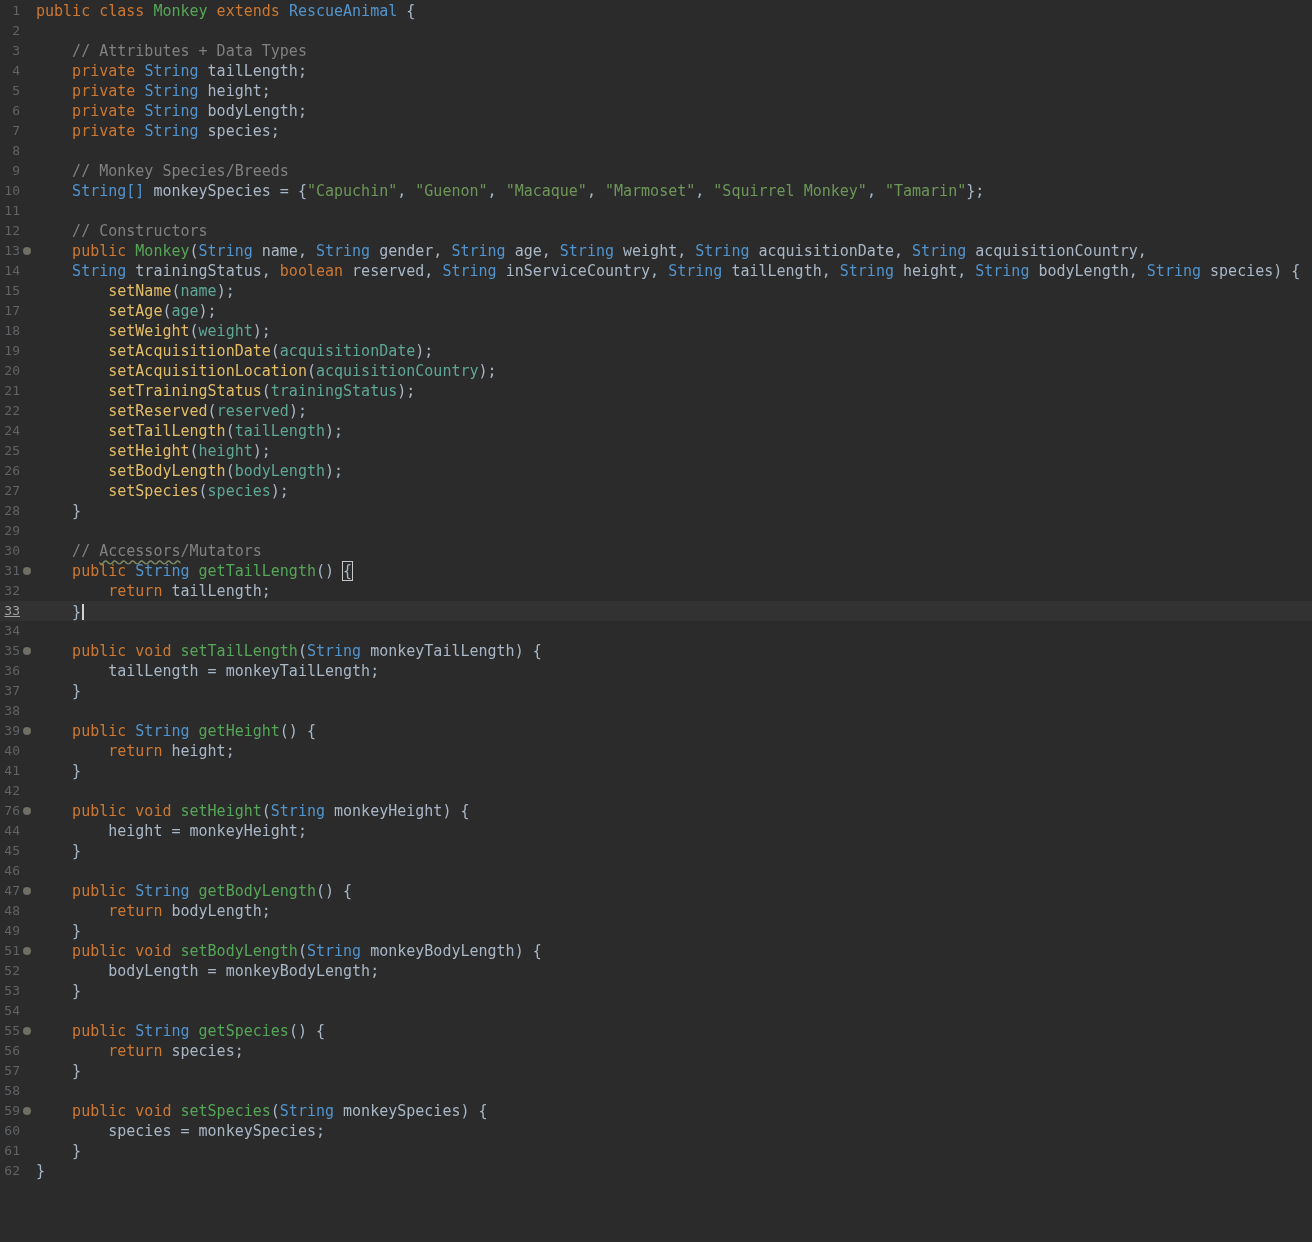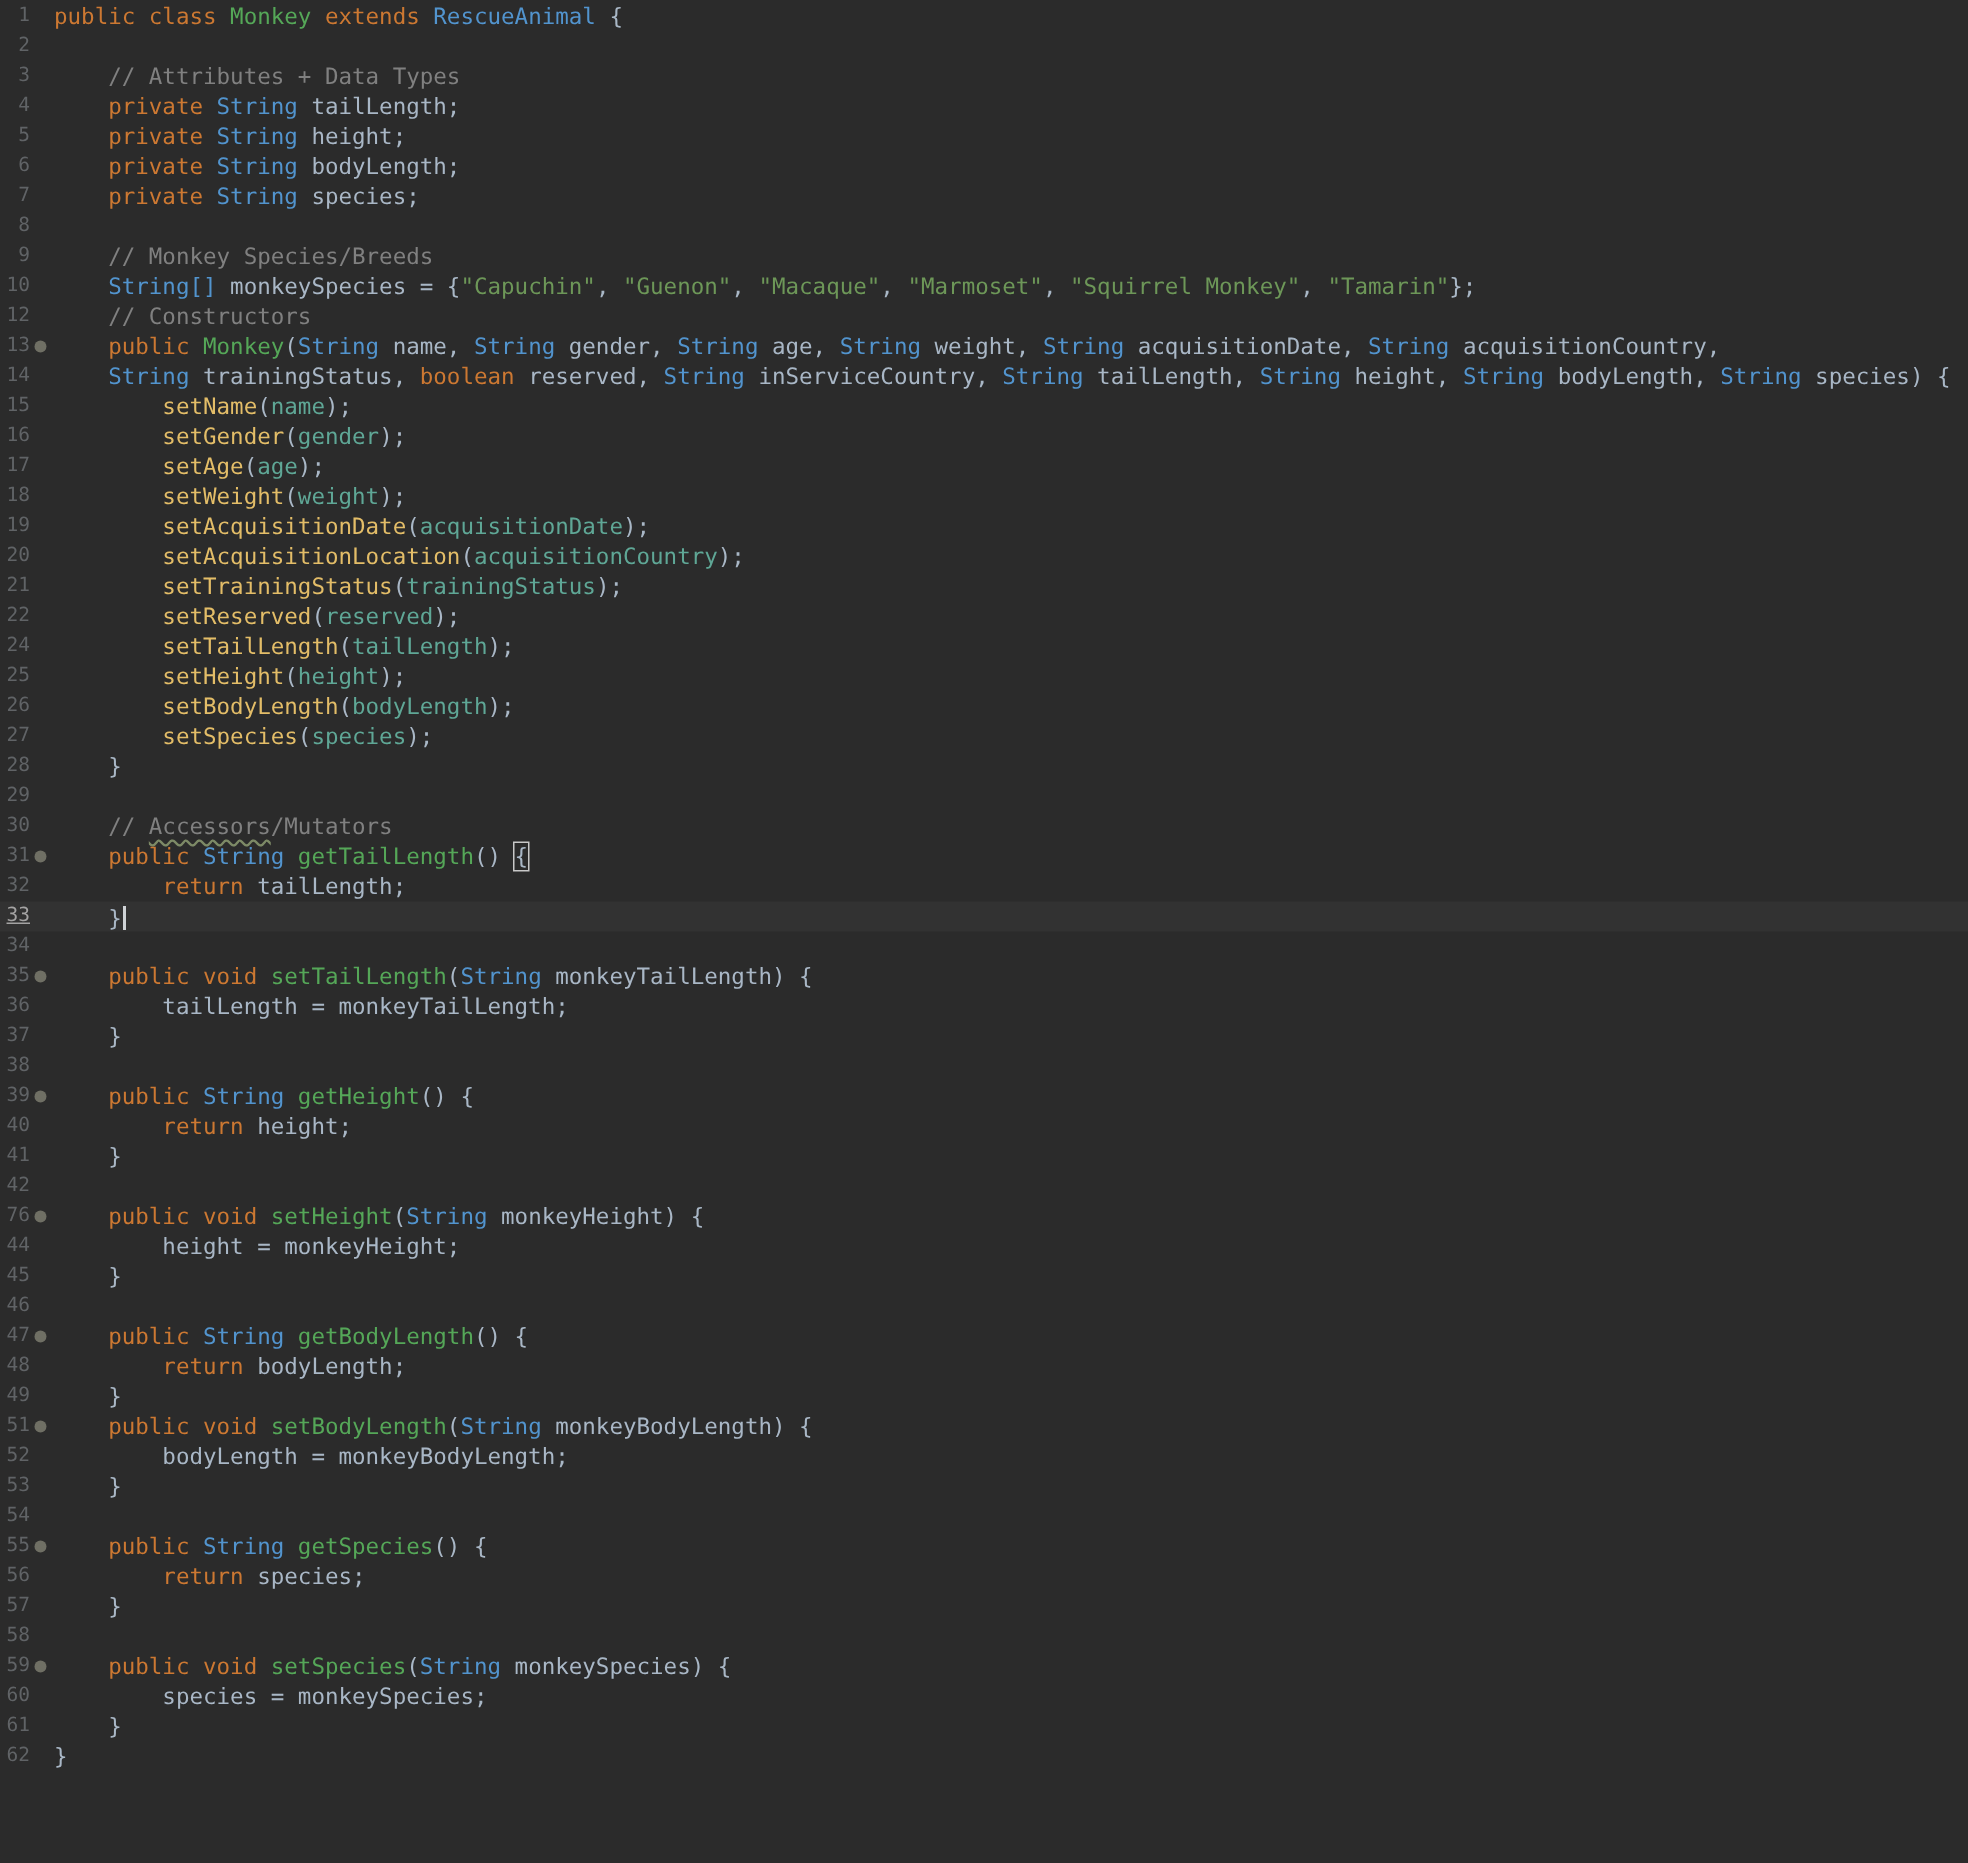--- a/index.html
+++ b/index.html
@@ -95,25 +95,25 @@
       <div class="row"><span class="num">1</span><span class="mark"></span><span class="code"><span class="tk-k">public class </span><span class="tk-d">Monkey</span><span class="tk-k"> extends </span><span class="tk-t">RescueAnimal</span><span class="tk-p"> {</span></span></div>
       <div class="row"><span class="num">2</span><span class="mark"></span><span class="code"></span></div>
       <div class="row"><span class="num">3</span><span class="mark"></span><span class="code"><span class="tk-c">    // Attributes + Data Types</span></span></div>
       <div class="row"><span class="num">4</span><span class="mark"></span><span class="code"><span class="tk-k">    private </span><span class="tk-t">String </span><span class="tk-p">tailLength;</span></span></div>
       <div class="row"><span class="num">5</span><span class="mark"></span><span class="code"><span class="tk-k">    private </span><span class="tk-t">String </span><span class="tk-p">height;</span></span></div>
       <div class="row"><span class="num">6</span><span class="mark"></span><span class="code"><span class="tk-k">    private </span><span class="tk-t">String </span><span class="tk-p">bodyLength;</span></span></div>
       <div class="row"><span class="num">7</span><span class="mark"></span><span class="code"><span class="tk-k">    private </span><span class="tk-t">String </span><span class="tk-p">species;</span></span></div>
       <div class="row"><span class="num">8</span><span class="mark"></span><span class="code"></span></div>
       <div class="row"><span class="num">9</span><span class="mark"></span><span class="code"><span class="tk-c">    // Monkey Species/Breeds</span></span></div>
       <div class="row"><span class="num">10</span><span class="mark"></span><span class="code"><span class="tk-t">    String[] </span><span class="tk-p">monkeySpecies = {</span><span class="tk-s">"Capuchin"</span><span class="tk-p">, </span><span class="tk-s">"Guenon"</span><span class="tk-p">, </span><span class="tk-s">"Macaque"</span><span class="tk-p">, </span><span class="tk-s">"Marmoset"</span><span class="tk-p">, </span><span class="tk-s">"Squirrel Monkey"</span><span class="tk-p">, </span><span class="tk-s">"Tamarin"</span><span class="tk-p">};</span></span></div>
+      <div class="row"><span class="num">11</span><span class="mark"></span><span class="code"></span></div>
       <div class="row"><span class="num">12</span><span class="mark"></span><span class="code"><span class="tk-c">    // Constructors</span></span></div>
       <div class="row"><span class="num">13</span><span class="mark"><span class="dot"></span></span><span class="code"><span class="tk-k">    public </span><span class="tk-d">Monkey</span><span class="tk-p">(</span><span class="tk-t">String </span><span class="tk-p">name, </span><span class="tk-t">String </span><span class="tk-p">gender, </span><span class="tk-t">String </span><span class="tk-p">age, </span><span class="tk-t">String </span><span class="tk-p">weight, </span><span class="tk-t">String </span><span class="tk-p">acquisitionDate, </span><span class="tk-t">String </span><span class="tk-p">acquisitionCountry,</span></span></div>
       <div class="row"><span class="num">14</span><span class="mark"></span><span class="code"><span class="tk-t">    String </span><span class="tk-p">trainingStatus, </span><span class="tk-k">boolean </span><span class="tk-p">reserved, </span><span class="tk-t">String </span><span class="tk-p">inServiceCountry, </span><span class="tk-t">String </span><span class="tk-p">tailLength, </span><span class="tk-t">String </span><span class="tk-p">height, </span><span class="tk-t">String </span><span class="tk-p">bodyLength, </span><span class="tk-t">String </span><span class="tk-p">species) {</span></span></div>
       <div class="row"><span class="num">15</span><span class="mark"></span><span class="code"><span class="tk-m">        setName</span><span class="tk-p">(</span><span class="tk-a">name</span><span class="tk-p">);</span></span></div>
-      <div class="row"><span class="num">16</span><span class="mark"></span><span class="code"><span class="tk-m">        setGender</span><span class="tk-p">(</span><span class="tk-a">gender</span><span class="tk-p">);</span></span></div>
       <div class="row"><span class="num">17</span><span class="mark"></span><span class="code"><span class="tk-m">        setAge</span><span class="tk-p">(</span><span class="tk-a">age</span><span class="tk-p">);</span></span></div>
       <div class="row"><span class="num">18</span><span class="mark"></span><span class="code"><span class="tk-m">        setWeight</span><span class="tk-p">(</span><span class="tk-a">weight</span><span class="tk-p">);</span></span></div>
       <div class="row"><span class="num">19</span><span class="mark"></span><span class="code"><span class="tk-m">        setAcquisitionDate</span><span class="tk-p">(</span><span class="tk-a">acquisitionDate</span><span class="tk-p">);</span></span></div>
       <div class="row"><span class="num">20</span><span class="mark"></span><span class="code"><span class="tk-m">        setAcquisitionLocation</span><span class="tk-p">(</span><span class="tk-a">acquisitionCountry</span><span class="tk-p">);</span></span></div>
       <div class="row"><span class="num">21</span><span class="mark"></span><span class="code"><span class="tk-m">        setTrainingStatus</span><span class="tk-p">(</span><span class="tk-a">trainingStatus</span><span class="tk-p">);</span></span></div>
       <div class="row"><span class="num">22</span><span class="mark"></span><span class="code"><span class="tk-m">        setReserved</span><span class="tk-p">(</span><span class="tk-a">reserved</span><span class="tk-p">);</span></span></div>
       <div class="row"><span class="num">24</span><span class="mark"></span><span class="code"><span class="tk-m">        setTailLength</span><span class="tk-p">(</span><span class="tk-a">tailLength</span><span class="tk-p">);</span></span></div>
       <div class="row"><span class="num">25</span><span class="mark"></span><span class="code"><span class="tk-m">        setHeight</span><span class="tk-p">(</span><span class="tk-a">height</span><span class="tk-p">);</span></span></div>
       <div class="row"><span class="num">26</span><span class="mark"></span><span class="code"><span class="tk-m">        setBodyLength</span><span class="tk-p">(</span><span class="tk-a">bodyLength</span><span class="tk-p">);</span></span></div>
       <div class="row"><span class="num">27</span><span class="mark"></span><span class="code"><span class="tk-m">        setSpecies</span><span class="tk-p">(</span><span class="tk-a">species</span><span class="tk-p">);</span></span></div>

